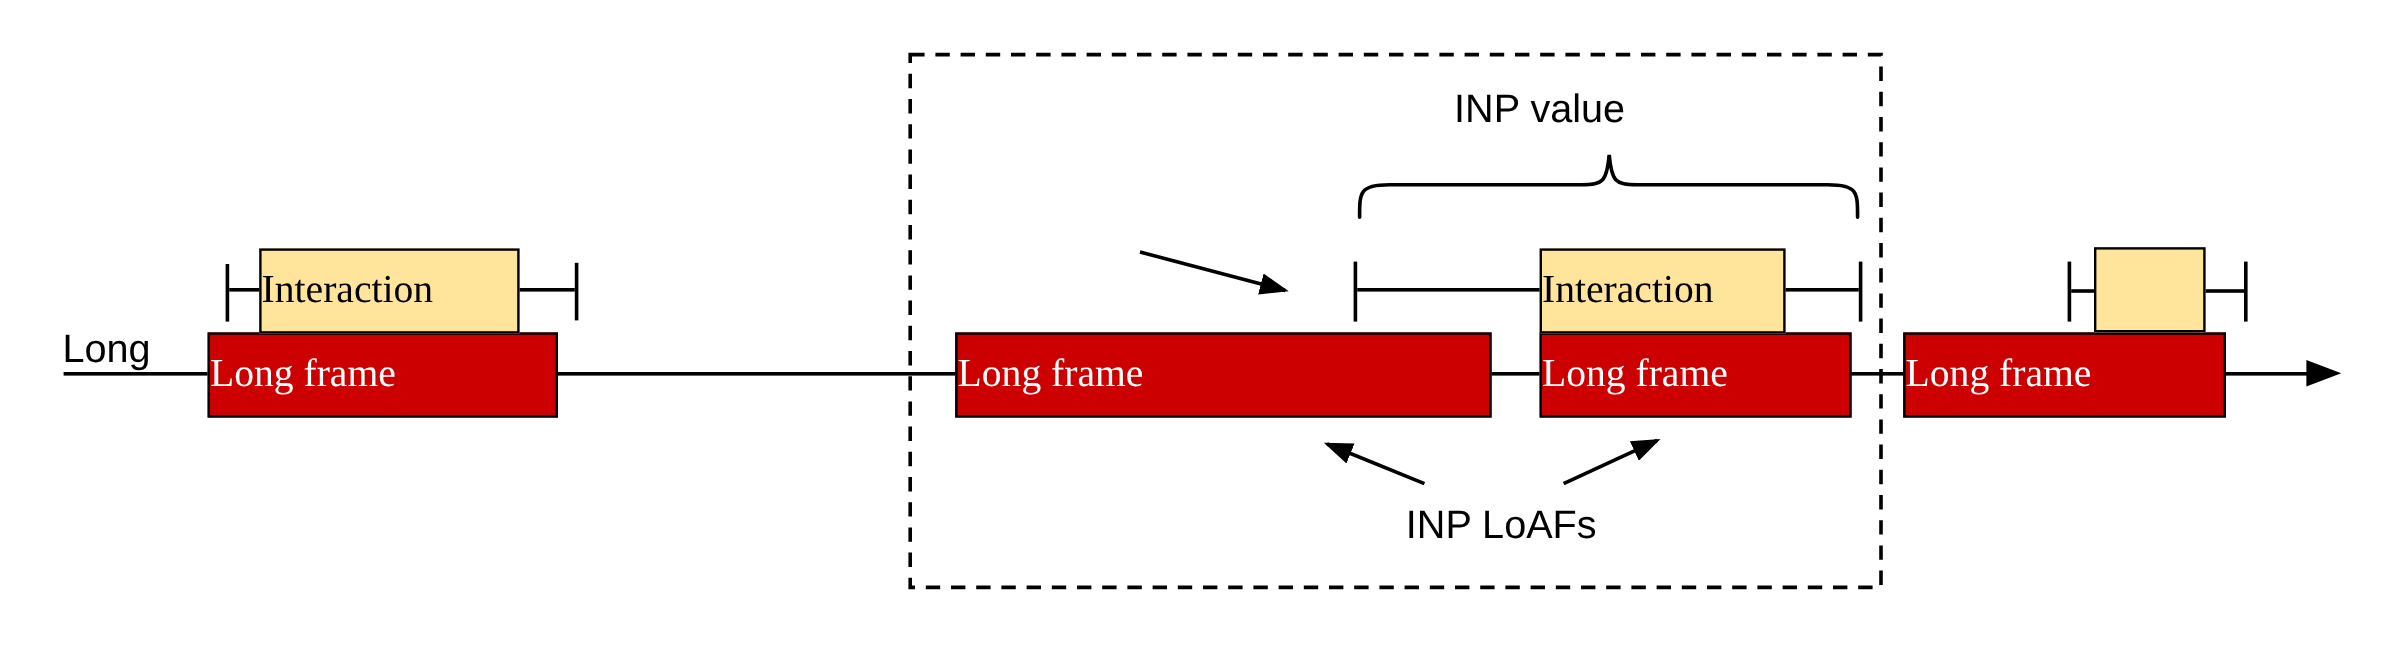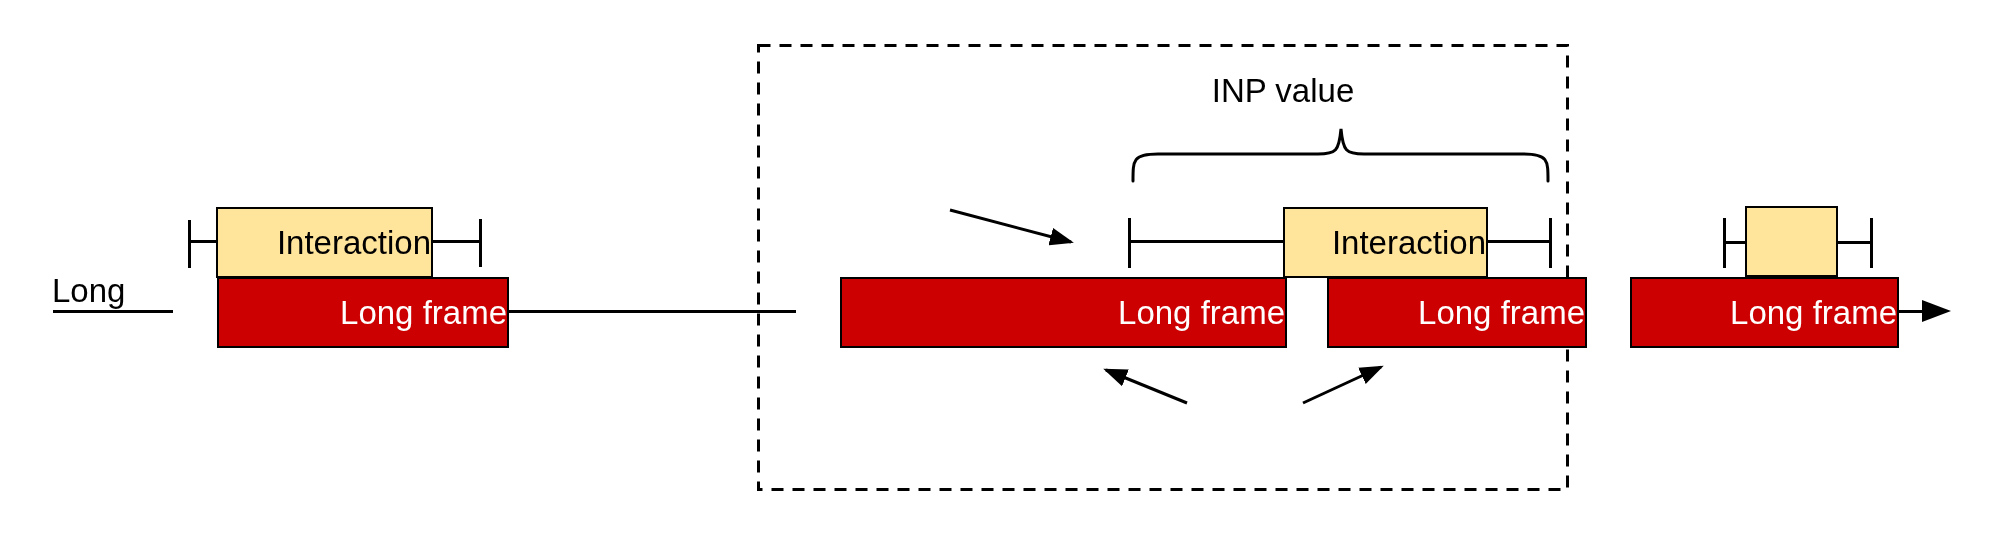--- a/index.html
+++ b/index.html
@@ -9,26 +9,27 @@
     height: 546px;
     background: #ffffff;
     font-family: "Liberation Sans", sans-serif;
     overflow: hidden;
   }
   .box {
     position: absolute;
     border: 2.5px solid #000000;
     display: flex;
     align-items: center;
-    justify-content: flex-end;
+    justify-content: flex-start;
     font-size: 33px;
     box-sizing: border-box;
     white-space: nowrap;
+    font-family: Liberation Serif, serif;
   }
-  .red-box   { background: #cc0000; color: #ffffff; margin-left: 44px; }
+  .red-box   { background: #cc0000; color: #ffffff; }
   .yellow-box{ background: #ffe49c; color: #000000; }
   .hline { position: absolute; height: 3px; background: #000000; }
   .vline { position: absolute; width: 3px; background: #000000; }
   .label {
     position: absolute;
     font-size: 33px;
     color: #000000;
     white-space: nowrap;
   }
   .label.centered { transform: translateX(-50%); }
@@ -92,20 +93,21 @@
 
   <svg style="left:935px; top:195px;" width="170" height="65">
     <defs>
       <marker id="ah1" markerWidth="8" markerHeight="6" refX="7" refY="3" orient="auto" markerUnits="strokeWidth">
         <path d="M0,0 L8,3 L0,6 Z" fill="#000000"></path>
       </marker>
     </defs>
     <line x1="15" y1="15" x2="136" y2="47" stroke="#000000" stroke-width="3" marker-end="url(#ah1)"></line>
   </svg>
 
+  <div class="label centered" style="left:1251px; top:418px;">INP LoAFs</div>
   <svg style="left:1085px; top:355px;" width="120" height="60">
     <defs>
       <marker id="ah2" markerWidth="8" markerHeight="6" refX="7" refY="3" orient="auto" markerUnits="strokeWidth">
         <path d="M0,0 L8,3 L0,6 Z" fill="#000000"></path>
       </marker>
     </defs>
     <line x1="102" y1="48" x2="21" y2="15" stroke="#000000" stroke-width="3" marker-end="url(#ah2)"></line>
   </svg>
   <svg style="left:1290px; top:355px;" width="110" height="60">
     <defs>

